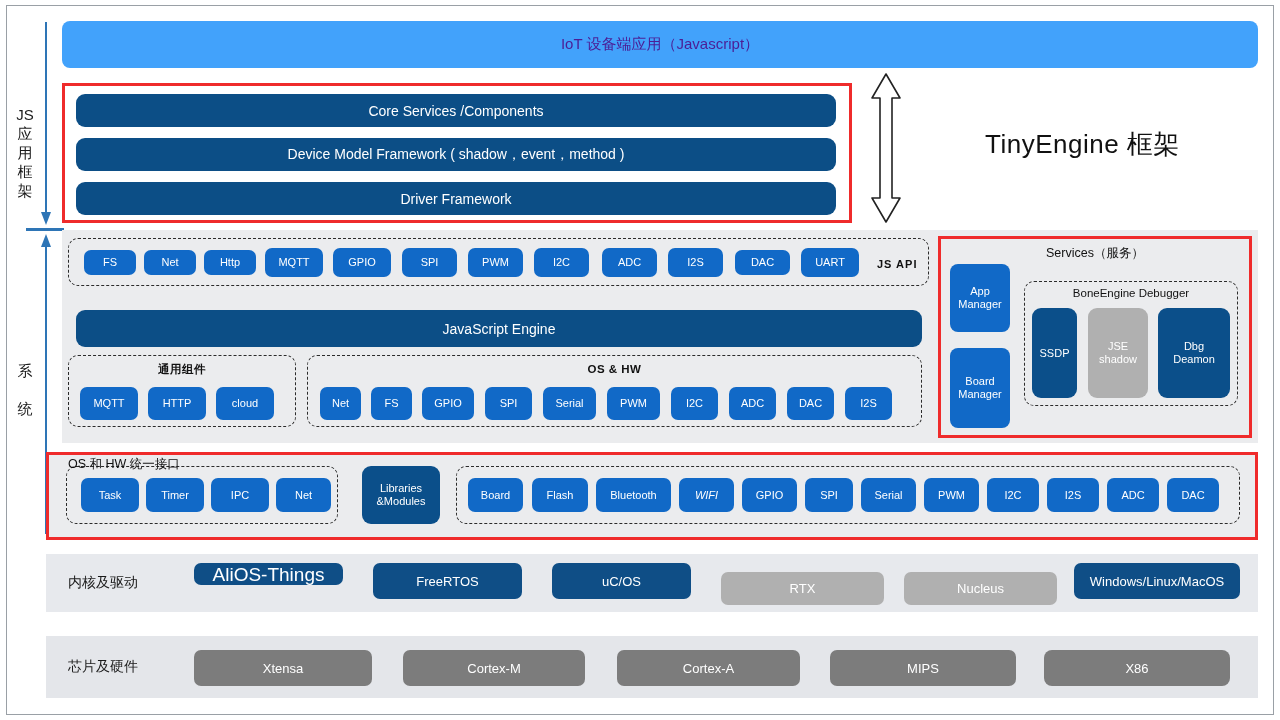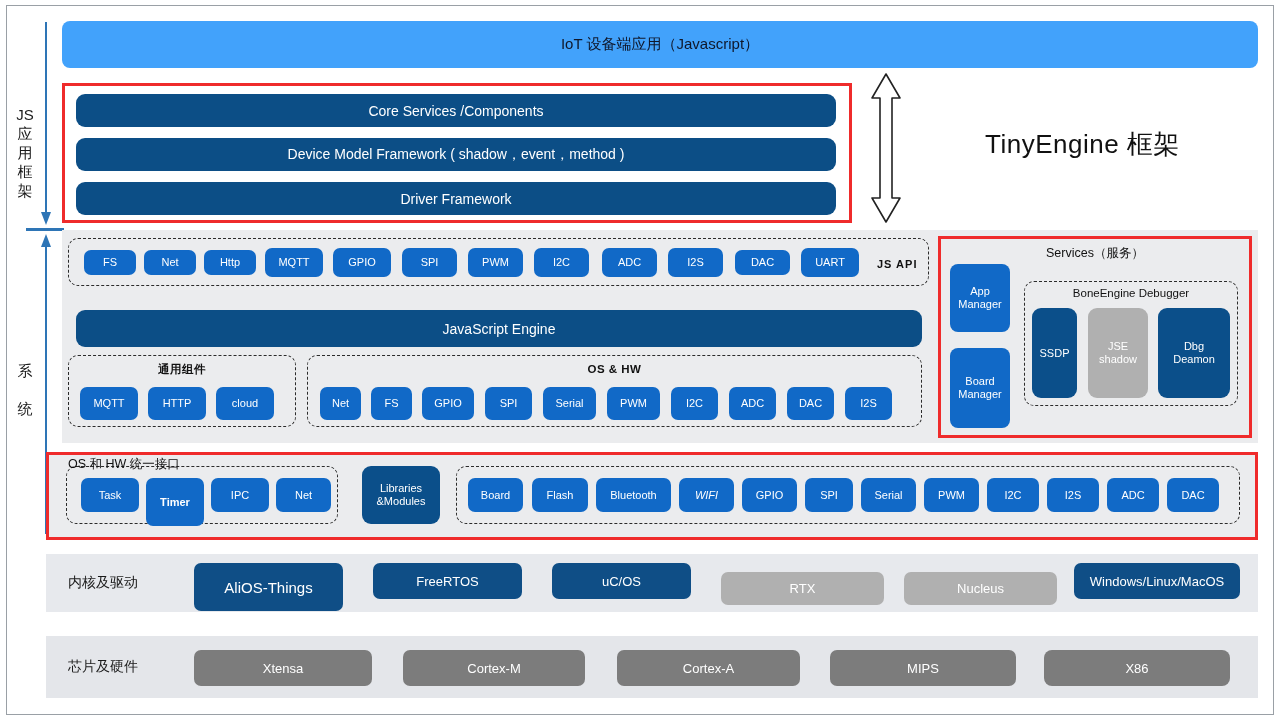--- a/index.html
+++ b/index.html
@@ -82,21 +82,21 @@
     display: flex; align-items: center; justify-content: center;
     color: #fff;
     background: #0c4e86;
     border-radius: 9px;
     font-size: 14px;
   }
   .topbar {
     position: absolute;
     display: flex; align-items: center; justify-content: center;
     background: #42a2fb;
-    color: #0f172a;
+    color: #4c1d95;
     border-radius: 8px;
     font-size: 15px;
   }
   .grouptitle {
     position: absolute;
     font-size: 11.5px;
     font-weight: bold;
     color: #111;
     text-align: center;
     letter-spacing: 0.5px;
@@ -244,21 +244,21 @@
 Deamon</span>
   </div>
 
   <div class="band" style="left:46px; top:452px; width:1212px; height:88px; background:#ebecee;"></div>
   <div class="redbox" style="left:46px; top:452px; width:1212px; height:88px;"></div>
 
   <div class="dash" style="left:66px; top:466px; width:272px; height:58px;"></div>
   <div class="osiface-label" style="left:68px; top:456px;">OS 和 HW 统一接口</div>
 
   <div class="chip" style="left:81px;  top:478px; width:58px; height:34px;"><span>Task</span></div>
-  <div class="chip" style="left:146px; top:478px; width:58px; height:48px;font-weight:bold;"><span>Timer</span></div>
+  <div class="chip" style="left:146px; top:478px; width:58px; height:34px;"><span>Timer</span></div>
   <div class="chip" style="left:211px; top:478px; width:58px; height:34px;"><span>IPC</span></div>
   <div class="chip" style="left:276px; top:478px; width:55px; height:34px;"><span>Net</span></div>
 
   <div class="chip dark" style="left:362px; top:466px; width:78px; height:58px;">
     <span style="white-space: pre-line;">Libraries
 &amp;Modules</span>
   </div>
 
   <div class="dash" style="left:456px; top:466px; width:784px; height:58px;"></div>
   <div class="chip" style="left:468px;  top:478px; width:55px; height:34px;"><span>Board</span></div>
@@ -269,21 +269,21 @@
   <div class="chip" style="left:805px;  top:478px; width:48px; height:34px;"><span>SPI</span></div>
   <div class="chip" style="left:861px;  top:478px; width:55px; height:34px;"><span>Serial</span></div>
   <div class="chip" style="left:924px;  top:478px; width:55px; height:34px;"><span>PWM</span></div>
   <div class="chip" style="left:987px;  top:478px; width:52px; height:34px;"><span>I2C</span></div>
   <div class="chip" style="left:1047px; top:478px; width:52px; height:34px;"><span>I2S</span></div>
   <div class="chip" style="left:1107px; top:478px; width:52px; height:34px;"><span>ADC</span></div>
   <div class="chip" style="left:1167px; top:478px; width:52px; height:34px;"><span>DAC</span></div>
 
   <div class="band band-light" style="left:46px; top:554px; width:1212px; height:58px;"></div>
   <div class="rowlabel" style="left:68px; top:574px;">内核及驱动</div>
-  <div class="chip navy" style="left:194px; top:563px; width:149px; height:48px; font-size:15px; border-radius:7px;"><span>AliOS-Things</span></div>
+  <div class="chip navy" style="left:194px; top:563px; width:149px; height:22px; font-size:19px; border-radius:7px;"><span>AliOS-Things</span></div>
   <div class="chip navy" style="left:373px; top:563px; width:149px; height:36px; font-size:13px; border-radius:7px;"><span>FreeRTOS</span></div>
   <div class="chip navy" style="left:552px; top:563px; width:139px; height:36px; font-size:13px; border-radius:7px;"><span>uC/OS</span></div>
   <div class="chip gray" style="left:721px; top:572px; width:163px; height:33px; font-size:13px; border-radius:7px;"><span>RTX</span></div>
   <div class="chip gray" style="left:904px; top:572px; width:153px; height:33px; font-size:13px; border-radius:7px;"><span>Nucleus</span></div>
   <div class="chip navy" style="left:1074px; top:563px; width:166px; height:36px; font-size:13px; border-radius:7px;"><span>Windows/Linux/MacOS</span></div>
 
   <div class="band band-gray" style="left:46px; top:636px; width:1212px; height:62px; background:#e4e6ea;"></div>
   <div class="rowlabel" style="left:68px; top:658px;">芯片及硬件</div>
   <div class="chip gray2" style="left:194px;  top:650px; width:178px; height:36px; font-size:13px; border-radius:7px;"><span>Xtensa</span></div>
   <div class="chip gray2" style="left:403px;  top:650px; width:182px; height:36px; font-size:13px; border-radius:7px;"><span>Cortex-M</span></div>

